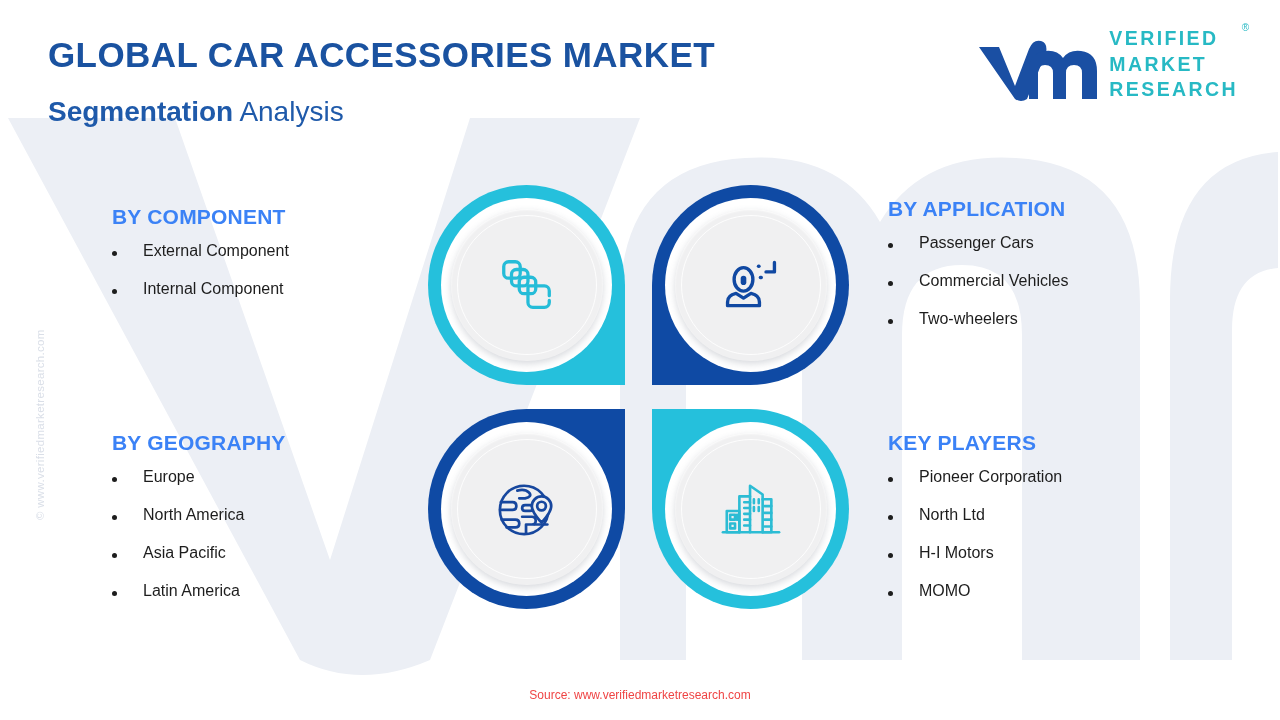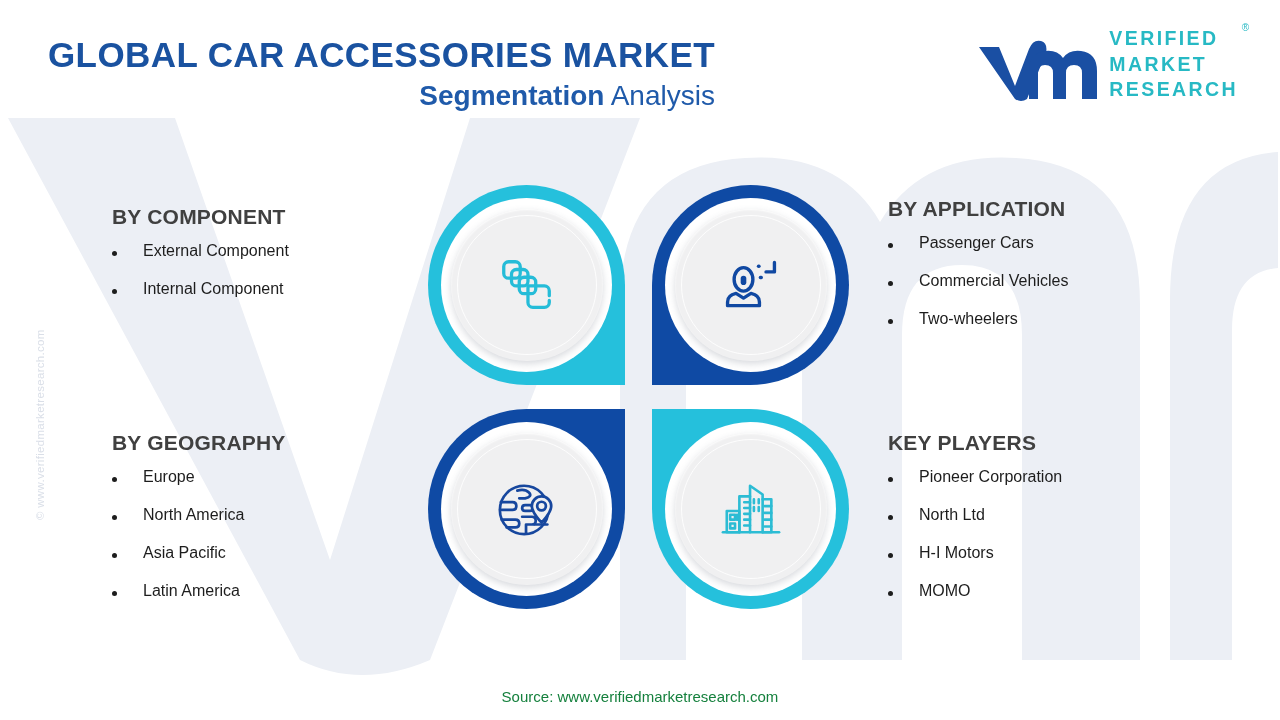--- a/index.html
+++ b/index.html
@@ -42,23 +42,22 @@
     font-weight: bold;
     letter-spacing: 0.4px;
     color: #1a52a0;
     line-height: 1.08;
     white-space: nowrap;
   }
   #sub-title {
     font-size: 28px;
     color: #1f5aaa;
     line-height: 1.15;
-    margin-top: 6px;
-    white-space: nowrap;
-    text-align: right;
+    margin-top: 22px;
+    white-space: nowrap;
   }
   #sub-title .sub-strong { font-weight: bold; }
   #sub-title .sub-light { font-weight: normal; }
 
   
   #logo {
     position: absolute;
     right: 42px;
     top: 26px;
     display: flex;
@@ -109,21 +108,21 @@
     z-index: 6;
   }
   #col-component { left: 112px; top: 205px; width: 330px; }
   #col-application { left: 888px; top: 197px; width: 330px; }
   #col-geography  { left: 112px; top: 431px; width: 330px; }
   #col-players    { left: 888px; top: 431px; width: 330px; }
 
   .seg-heading {
     font-size: 21px;
     font-weight: bold;
-    color: #404040;
+    color: #3b82f6;
     letter-spacing: 0.2px;
     margin: 0 0 14px 0;
     white-space: nowrap;
   }
   .seg-list {
     list-style: none;
     margin: 0;
     padding: 0;
   }
   .seg-item {
@@ -217,22 +216,22 @@
 
   .petal-icon { display: block; }
 
   
   #footer-source {
     position: absolute;
     left: 0;
     top: 688px;
     width: 1280px;
     text-align: center;
-    font-size: 15px;
-    color: #15803d;
+    font-size: 12px;
+    color: #ef4444;
     z-index: 6;
   }
 </style>
 </head>
 <body>
 
 <svg id="bg-watermark" viewBox="0 0 1280 720" aria-hidden="true">
   <g fill="#eceff5">
     <path d="M0 118 L0 660 L120 660 L300 190 L330 660 L470 660 L470 118 L300 118 Z" opacity="0"></path>
 

